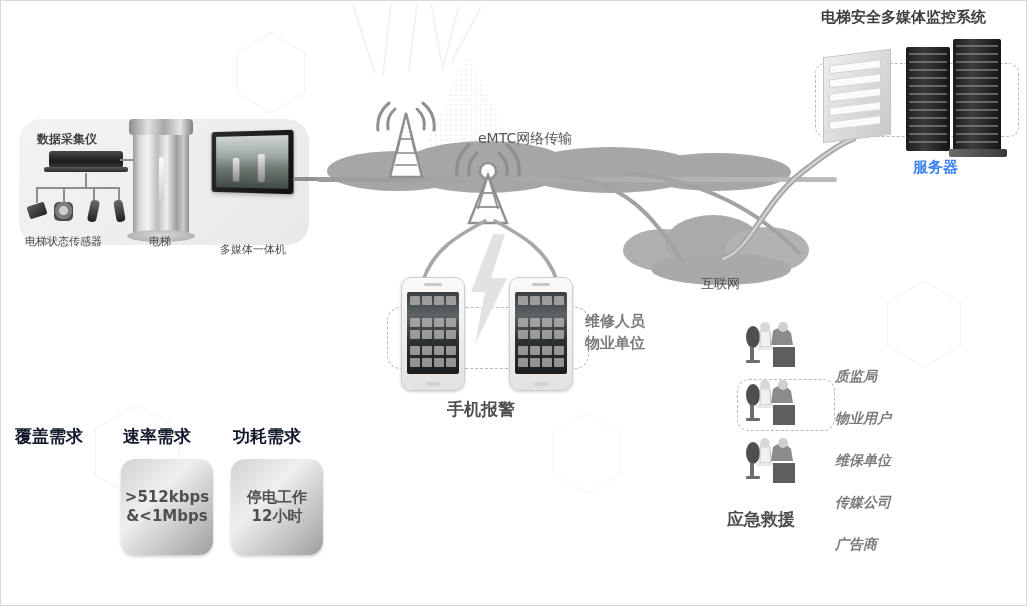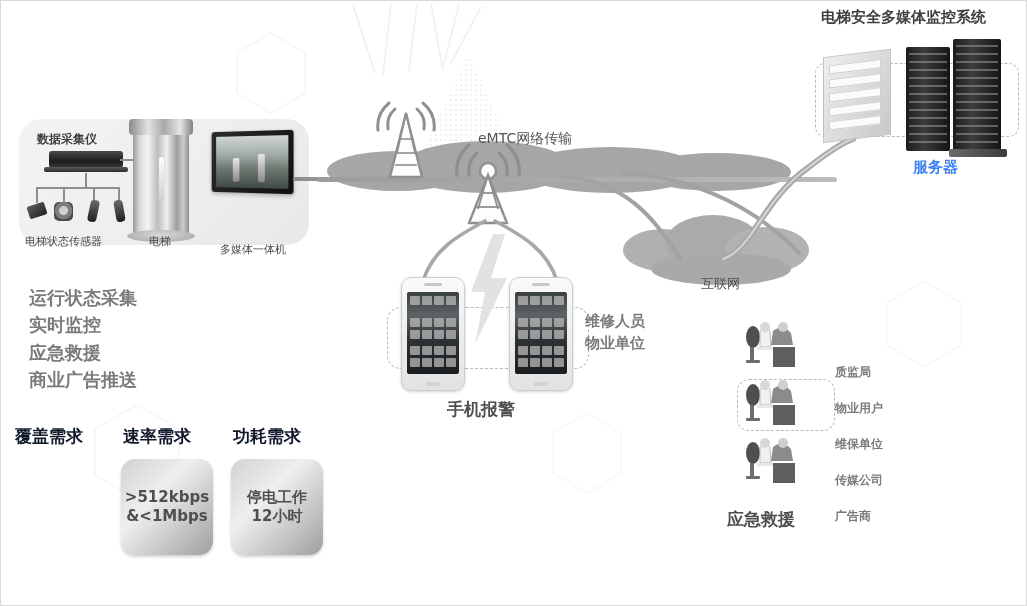--- a/index.html
+++ b/index.html
@@ -412,34 +412,30 @@
     <rect x="7" y="26" width="4" height="14" fill="#6d6d6d"></rect>
     <rect x="3" y="39" width="14" height="3" rx="1" fill="#6d6d6d"></rect>
     <path d="M17,10 q5,-7 10,0 l1,16 h-11 z" fill="#f0f0f0" stroke="#bdbdbd"></path>
     <circle cx="22" cy="6" r="5" fill="#d8d8d8"></circle>
     <rect x="14" y="26" width="18" height="3" fill="#e8e8e8"></rect>
     <rect x="30" y="26" width="22" height="20" fill="#5e5e5e"></rect>
     <path d="M30,10 q10,-8 18,2 l2,12 h-22 z" fill="#8b8b8b"></path>
     <circle cx="40" cy="6" r="5" fill="#cfcfcf"></circle>
   </svg>
 
-  <div class="txt abs" style="left:834px;top:344px;font-size:12px;line-height:1.5;">
+  <div class="txt abs" style="left:834px;top:344px;font-size:14px;line-height:1.5;font-style:italic;">
     <div>质监局</div>
     <div>物业用户</div>
     <div>维保单位</div>
     <div>传媒公司</div>
     <div>广告商</div>
   </div>
 
   <div class="txt abs" style="left:726px;top:506px;font-size:17px;color:#4e4e4e;">应急救援</div>
 
-  <div class="txt abs" style="left:28px;top:283px;font-size:18px;line-height:1.52;">运行状态采集
-实时监控
-应急救援
-商业广告推送</div>
 
   <div class="reqtitle" style="left:14px;top:424px;">覆盖需求</div>
 
   <div class="reqtitle" style="left:122px;top:424px;">速率需求</div>
   <div class="reqbox" style="left:120px;top:458px;">
     <span>&gt;512kbps
 &amp;&lt;1Mbps</span>
   </div>
 
   <div class="reqtitle" style="left:232px;top:424px;">功耗需求</div>

